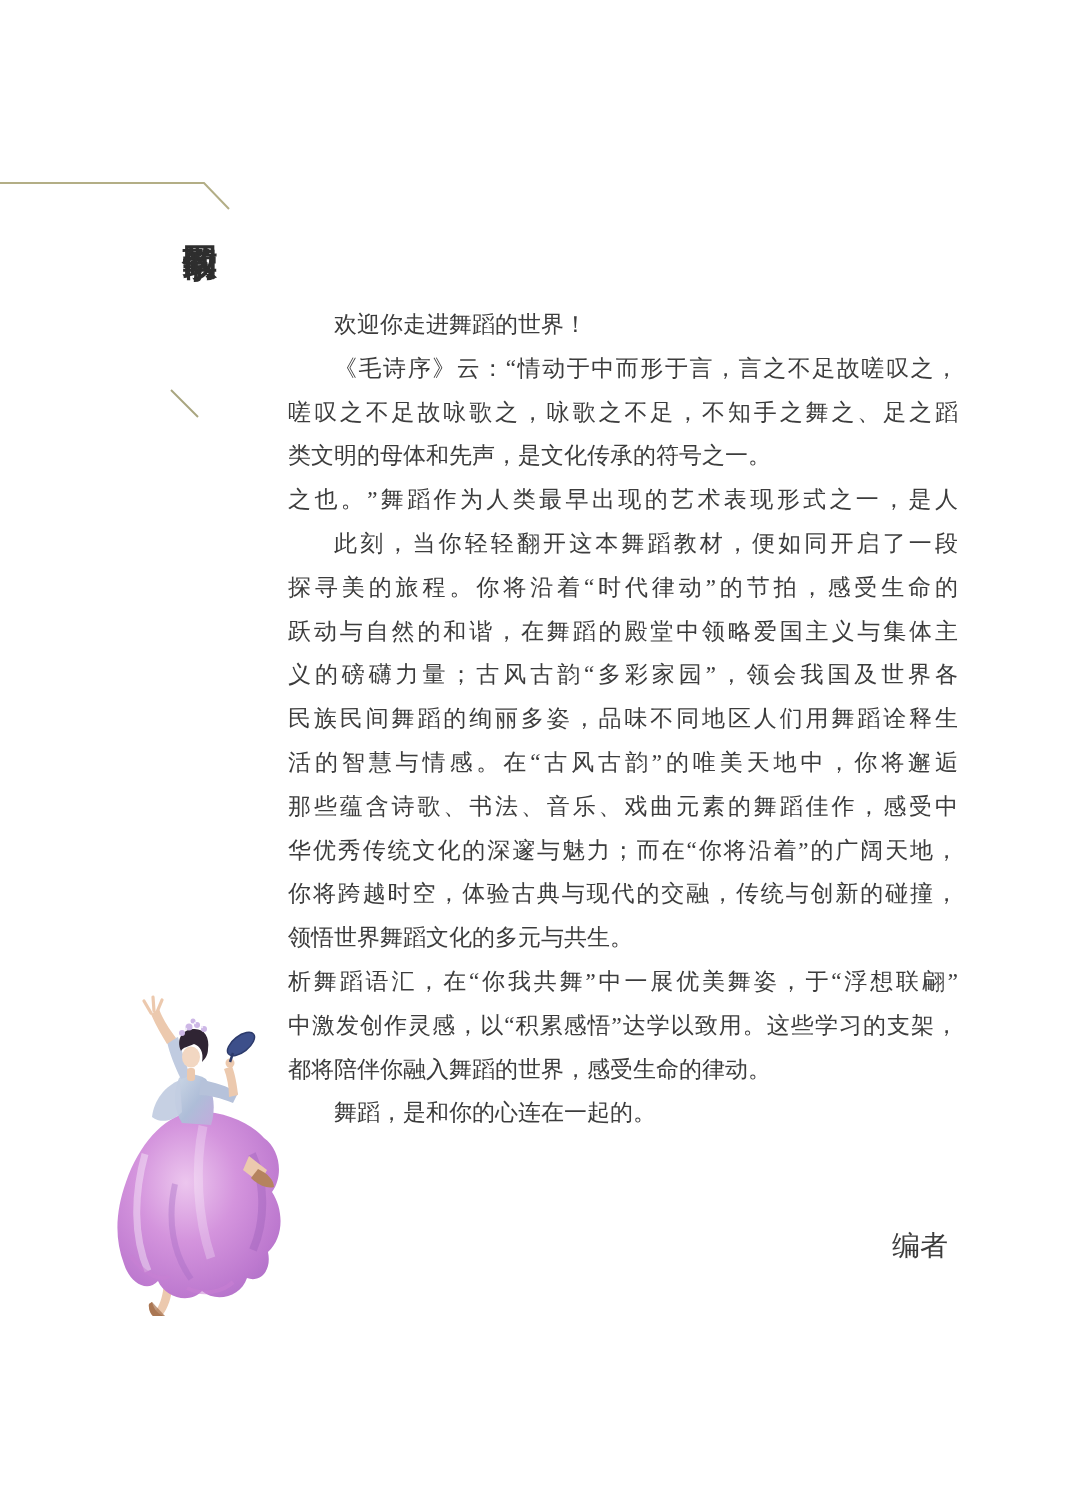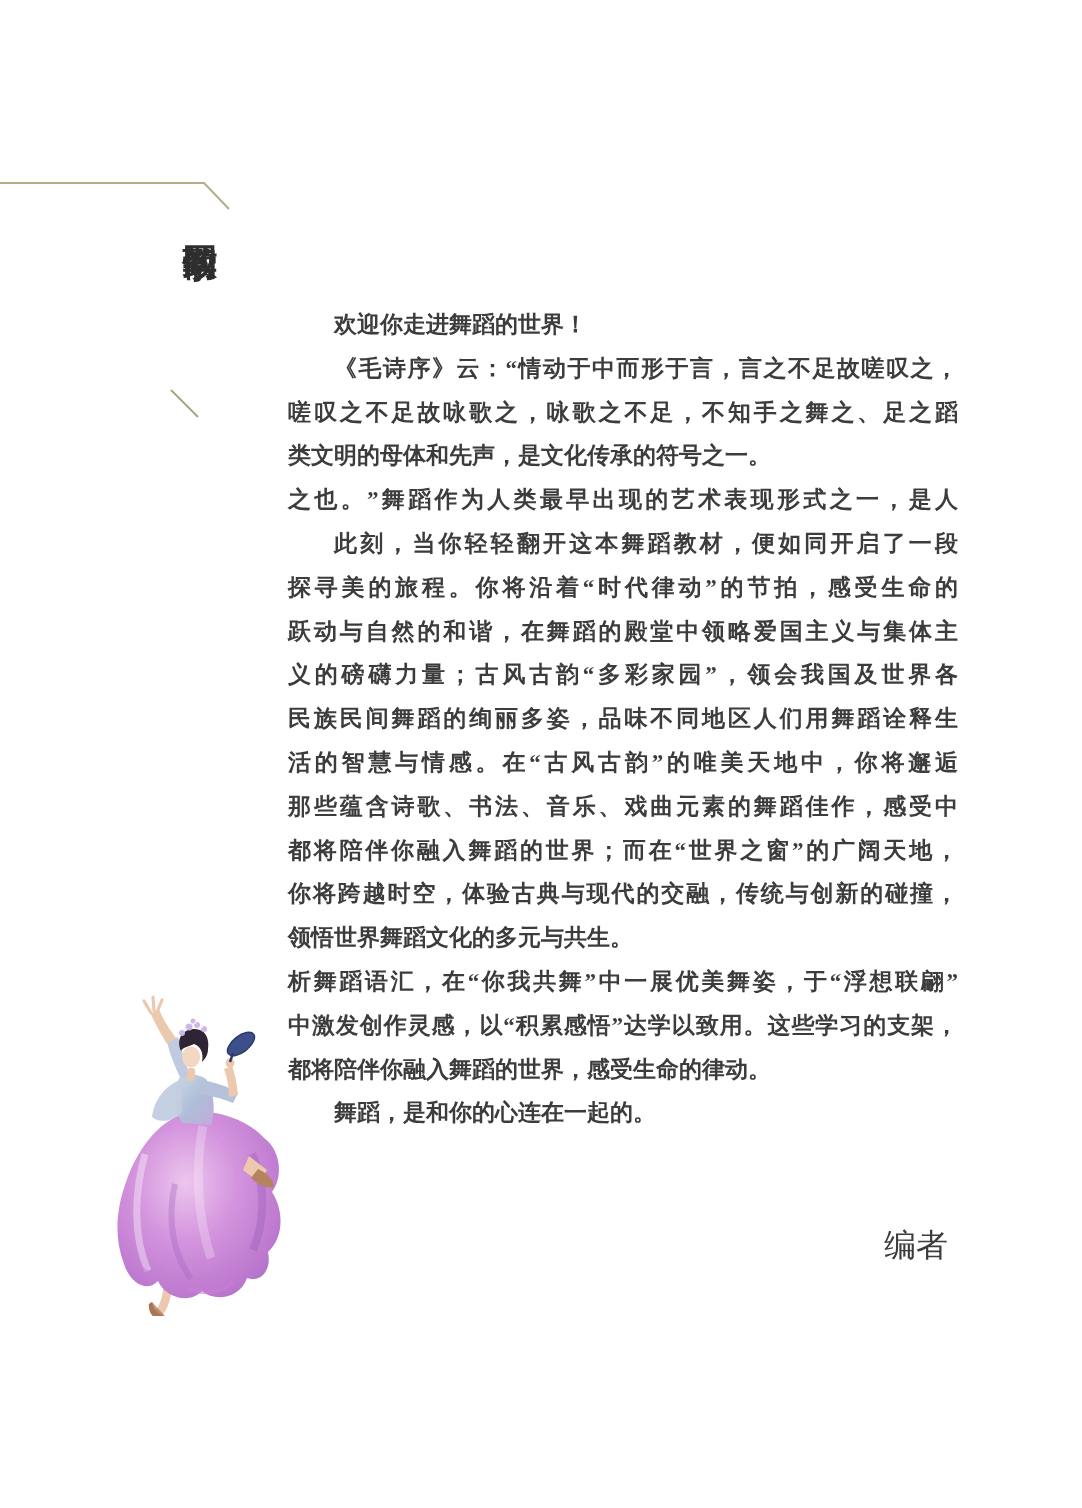--- a/index.html
+++ b/index.html
@@ -33,34 +33,33 @@
     width: 670px;
     font-size: 23px;
     line-height: 43.8px;
     color: #3c3c3c;
     text-align: left;
   }
   .body-text .line {
     height: 43.8px;
     white-space: nowrap;
     overflow: visible;
-    font-weight: bold;
   }
   .body-text .line.indent { text-indent: 46px; }
   .body-text .line.fill {
     text-align: justify;
     text-align-last: justify;
     text-justify: inter-character;
   }
   .byline {
     position: absolute;
     left: 288px;
     top: 1224px;
     width: 670px;
-    font-size: 32px;
+    font-size: 28px;
     line-height: 43.8px;
     color: #3c3c3c;
     text-align: right;
     padding-right: 10px;
     box-sizing: border-box;
   }
   .dancer {
     position: absolute;
     left: 103px;
     top: 986px;
@@ -95,21 +94,21 @@
       <div class="line fill">嗟叹之不足故咏歌之，咏歌之不足，不知手之舞之、足之蹈</div>
       <div class="line">类文明的母体和先声，是文化传承的符号之一。</div>
       <div class="line fill">之也。”舞蹈作为人类最早出现的艺术表现形式之一，是人</div>
       <div class="line indent fill">此刻，当你轻轻翻开这本舞蹈教材，便如同开启了一段</div>
       <div class="line fill">探寻美的旅程。你将沿着“时代律动”的节拍，感受生命的</div>
       <div class="line fill">跃动与自然的和谐，在舞蹈的殿堂中领略爱国主义与集体主</div>
       <div class="line fill">义的磅礴力量；古风古韵“多彩家园”，领会我国及世界各</div>
       <div class="line fill">民族民间舞蹈的绚丽多姿，品味不同地区人们用舞蹈诠释生</div>
       <div class="line fill">活的智慧与情感。在“古风古韵”的唯美天地中，你将邂逅</div>
       <div class="line fill">那些蕴含诗歌、书法、音乐、戏曲元素的舞蹈佳作，感受中</div>
-      <div class="line fill">都将陪伴你融入舞蹈的世界；而在“世界之窗”的广阔天地，</div>
+      <div class="line fill">华优秀传统文化的深邃与魅力；而在“你将沿着”的广阔天地，</div>
       <div class="line fill">你将跨越时空，体验古典与现代的交融，传统与创新的碰撞，</div>
       <div class="line">领悟世界舞蹈文化的多元与共生。</div>
       <div class="line fill">析舞蹈语汇，在“你我共舞”中一展优美舞姿，于“浮想联翩”</div>
       <div class="line fill">中激发创作灵感，以“积累感悟”达学以致用。这些学习的支架，</div>
       <div class="line">都将陪伴你融入舞蹈的世界，感受生命的律动。</div>
       <div class="line indent">舞蹈，是和你的心连在一起的。</div>
     </div>
 
   <div class="byline">编者</div>
 

